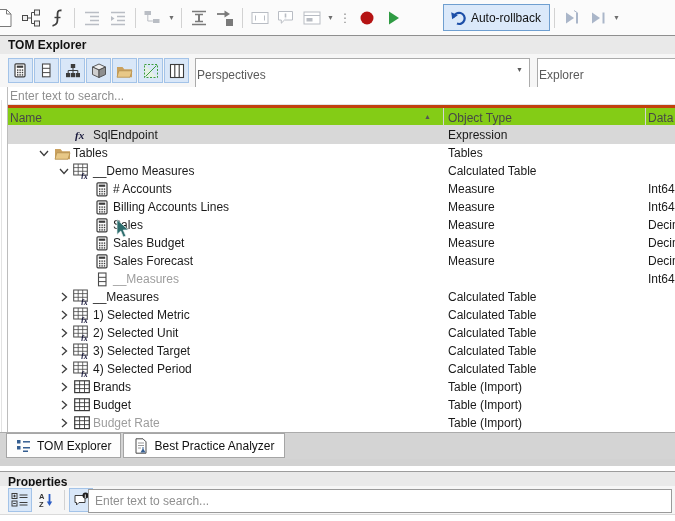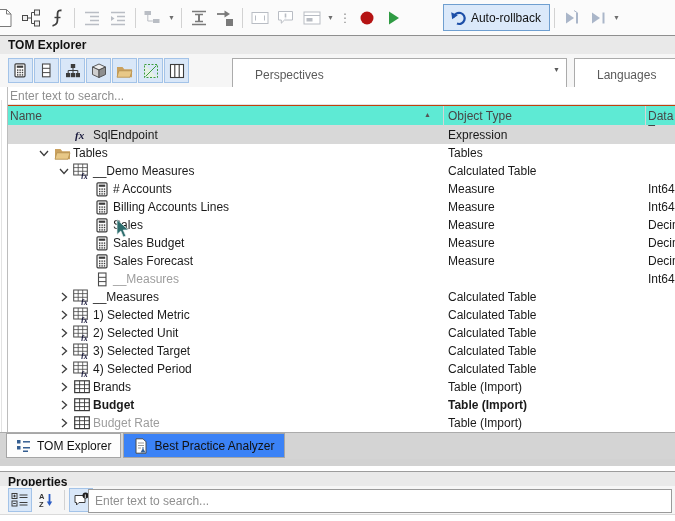--- a/index.html
+++ b/index.html
@@ -22,31 +22,31 @@
   .panel-title { position:absolute; left:0; width:675px; background:#e9e9e9;
     font-weight:bold; color:#111; display:flex; align-items:center; padding-left:8px; }
   #tom-title { top:35px; height:19px; border-top:1px solid #8f8f8f; }
   #props-title { top:471px; height:20px; border-top:1px solid #9c9c9c; }
   
   .filter-bar { position:absolute; left:0; top:54px; width:675px; height:33px;
     background:#f6f6f6; display:flex; align-items:center; padding-left:8px; }
   .filter-btn { width:25px; height:25px; margin-right:1px; background:#d9e7f8;
     border:1px solid #a3c3e8; display:flex; align-items:center; justify-content:center; flex:none; }
   .combo { position:absolute; height:33px; background:#fff; border:1px solid #ababab;
-    color:#5a5a5a; display:flex; align-items:center; padding-left:22px;margin-left:37px; }
+    color:#5a5a5a; display:flex; align-items:center; padding-left:1px; }
   #perspectives-combo { left:195px; top:58px; width:335px; }
   #languages-combo { left:537px; top:58px; width:200px; }
   .combo-arrow { position:absolute; right:6px; top:7px; font-size:7px; color:#5a5a5a; }
   
   .search-row { position:absolute; left:8px; top:87px; width:667px; height:18px;
     background:#fff; border-bottom:1px solid #e2e2e2; color:#8f8f8f;
     display:flex; align-items:center; padding-left:2px; }
   
   .grid-header { position:absolute; left:8px; top:105px; width:667px; height:21px;
-    background:#5eead4; border-bottom:1px solid #d9d9d9; border-top:1px solid #c2410c; color:#474747; }
+    background:#84cc16; border-bottom:1px solid #d9d9d9; border-top:3px solid #c2410c; color:#474747; }
   .h-name { position:absolute; left:2px; top:3px; }
   .h-objtype { position:absolute; left:440px; top:3px; }
   .h-datatype { position:absolute; left:640px; top:3px; }
   .h-sep { position:absolute; top:0; width:1px; height:21px; background:#d5d5d5; }
   .sort-arrow { position:absolute; left:416px; top:5px; font-size:7px; color:#555; }
   
   #rows { position:absolute; left:8px; top:126px; width:667px; }
   .row { position:relative; height:18px; display:flex; align-items:center; white-space:nowrap; }
   .row.selected { background:#d8d8d8; }
   .chev { width:16px; display:flex; justify-content:center; align-items:center; flex:none; }
@@ -54,21 +54,21 @@
   .rname { margin-left:1px; }
   .row.grayed .rname { color:#9d9d9d; }
   .rtype { position:absolute; left:440px; }
   .rdt { position:absolute; left:640px; }
   .left-line { position:absolute; left:7px; top:87px; width:1px; height:345px; background:#bdbdbd; }
   .left-line2 { position:absolute; left:1px; top:100px; width:1px; height:332px; background:#e3e3e3; }
   
   .tab-strip { position:absolute; left:0; top:432px; width:675px; height:28px;
     background:#d4d4d4; border-top:1px solid #ababab; display:flex; align-items:flex-start; padding-left:6px; }
   .tab { height:25px; display:flex; align-items:center; gap:5px; padding:0 9px;
-    border:1px solid #a5a5a5; background:#3b82f6; margin-right:2px; color:#111; }
+    border:1px solid #a5a5a5; background:#ffffff; margin-right:2px; color:#111; }
   .tab.active { background:#fdfdfd; }
   
   .props-strip { position:absolute; left:0; top:459px; width:675px; height:7px; background:#d2d2d2; }
   .props-toolbar { position:absolute; left:0; top:486px; width:675px; height:29px;
     background:#f6f6f6; display:flex; align-items:center; padding-left:8px; border-bottom:1px solid #dadada; }
   .pbtn { width:24px; height:24px; display:flex; align-items:center; justify-content:center; margin-right:2px; flex:none; }
   .pbtn.toggled { background:#d9e7f8; border:1px solid #a3c3e8; }
   .props-search { position:absolute; left:88px; top:489px; width:584px; height:24px;
     background:#fff; border:1px solid #9a9a9a; color:#8f8f8f; display:flex; align-items:center; padding-left:6px; }
   
@@ -269,21 +269,21 @@
         </svg>
       </span>
     </div>
   </div>
 
 <div class="combo" id="perspectives-combo">
   <span>Perspectives</span>
   <span class="combo-arrow">▼</span>
 </div>
 <div class="combo" id="languages-combo">
-  <span>Languages</span>
+  <span>Explorer</span>
 </div>
 
 <div class="search-row">
   <span>Enter text to search...</span>
 </div>
 
 <div class="grid-header">
   <span class="h-name">Name</span>
   <span class="sort-arrow">▲</span>
   <span class="h-sep" style="left:435px;"></span>
@@ -548,21 +548,21 @@
       </span>
       <span class="ricon">
         <svg width="17" height="14">
           <rect x="0.7" y="0.8" width="14.6" height="11.8" fill="#fff" stroke="#3a3a3a" stroke-width="1.2"></rect>
           <path d="M5.6,0.8 v11.8 M10.5,0.8 v11.8 M0.7,4.7 h14.6 M0.7,8.6 h14.6" stroke="#3a3a3a" stroke-width="0.9"></path>
         </svg>
       </span>
       <span class="rname">Brands</span>
       <span class="rtype">Table (Import)</span>
     </div>
-    <div class="row" style="padding-left: 48px; font-weight: bold;">
+    <div class="row" style="padding-left: 48px;">
       <span class="chev">
         <svg width="12" height="12">
           <polyline points="4,2 8.5,6 4,10" fill="none" stroke="#3c3c3c" stroke-width="1.3"></polyline>
         </svg>
       </span>
       <span class="ricon">
         <svg width="17" height="14">
           <rect x="0.7" y="0.8" width="14.6" height="11.8" fill="#fff" stroke="#3a3a3a" stroke-width="1.2"></rect>
           <path d="M5.6,0.8 v11.8 M10.5,0.8 v11.8 M0.7,4.7 h14.6 M0.7,8.6 h14.6" stroke="#3a3a3a" stroke-width="0.9"></path>
         </svg>

